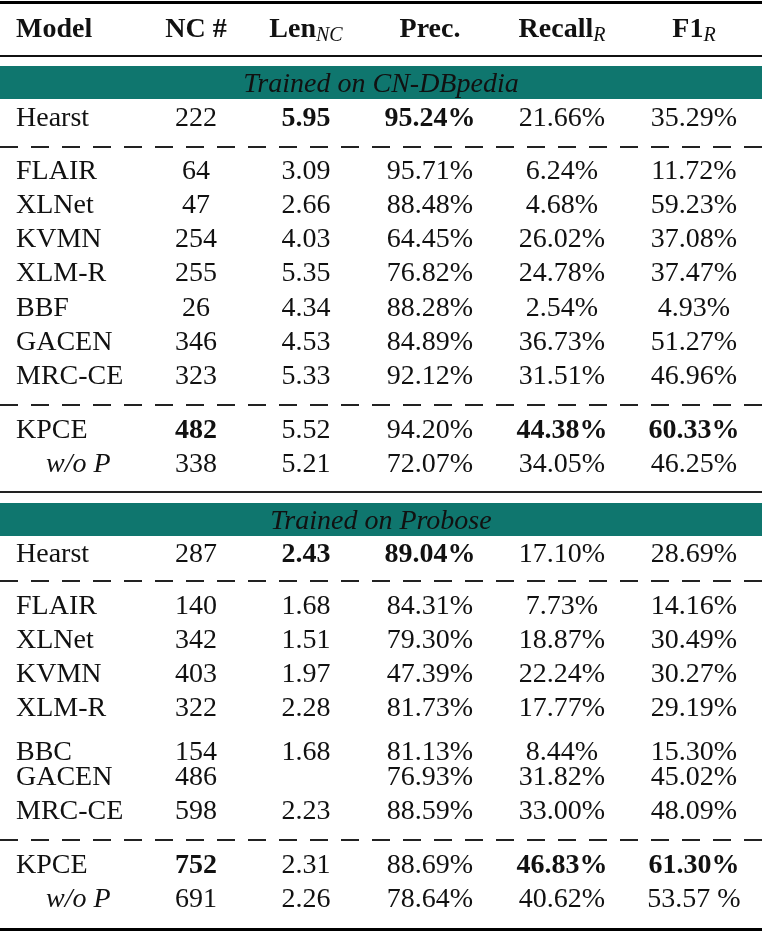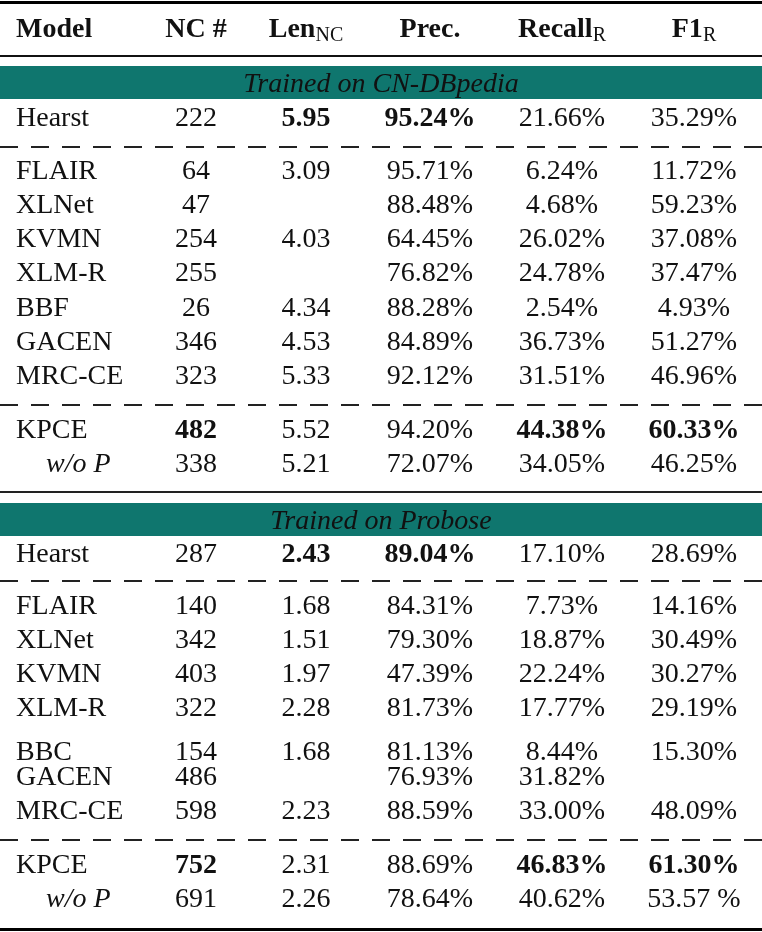--- a/index.html
+++ b/index.html
@@ -15,21 +15,21 @@
   .row span { position: absolute; top: 0; white-space: nowrap; }
   .c0 { left: 16px; }
   .c1 { left: 160px; width: 72px; text-align: center; }
   .c2 { left: 256px; width: 100px; text-align: center; }
   .c3 { left: 370px; width: 120px; text-align: center; }
   .c4 { left: 500px; width: 124px; text-align: center; }
   .c5 { left: 632px; width: 124px; text-align: center; }
   .hdr { font-weight: bold; }
   .b { font-weight: bold; }
   .it { font-style: italic; left: 46px; }
-  sub { font-weight: normal; font-size: 20px; vertical-align: -4px; }
+  sub { font-style: italic; font-weight: normal; font-size: 20px; vertical-align: -4px; }
   .dash { position: absolute; left: 0; width: 762px; height: 2px;
           background: repeating-linear-gradient(90deg, #222 0 18px, transparent 18px 31px); }
 </style>
 </head>
 <body>
 
 <div>
   <div class="rule-top"></div>
 
   <div class="row hdr" style="top:11px;">
@@ -57,35 +57,37 @@
     <span class="c0">FLAIR</span>
       <span class="c1">64</span>
       <span class="c2">3.09</span>
       <span class="c3">95.71%</span>
       <span class="c4">6.24%</span>
       <span class="c5">11.72%</span>
   </div>
   <div class="row" style="top:187px;">
     <span class="c0">XLNet</span>
       <span class="c1">47</span>
+      <span class="c2">2.66</span>
       <span class="c3">88.48%</span>
       <span class="c4">4.68%</span>
       <span class="c5">59.23%</span>
   </div>
   <div class="row" style="top:221px;">
     <span class="c0">KVMN</span>
       <span class="c1">254</span>
       <span class="c2">4.03</span>
       <span class="c3">64.45%</span>
       <span class="c4">26.02%</span>
       <span class="c5">37.08%</span>
   </div>
   <div class="row" style="top:255px;">
     <span class="c0">XLM-R</span>
       <span class="c1">255</span>
+      <span class="c2">5.35</span>
       <span class="c3">76.82%</span>
       <span class="c4">24.78%</span>
       <span class="c5">37.47%</span>
   </div>
   <div class="row" style="top:290px;padding-left:32px;">
     <span class="c0">BBF</span>
       <span class="c1">26</span>
       <span class="c2">4.34</span>
       <span class="c3">88.28%</span>
       <span class="c4">2.54%</span>
@@ -177,20 +179,21 @@
       <span class="c2">1.68</span>
       <span class="c3">81.13%</span>
       <span class="c4">8.44%</span>
       <span class="c5">15.30%</span>
   </div>
   <div class="row" style="top:759px;">
     <span class="c0">GACEN</span>
       <span class="c1">486</span>
       <span class="c3">76.93%</span>
       <span class="c4">31.82%</span>
+      <span class="c5">45.02%</span>
   </div>
   <div class="row" style="top:793px;">
     <span class="c0">MRC-CE</span>
       <span class="c1">598</span>
       <span class="c2">2.23</span>
       <span class="c3">88.59%</span>
       <span class="c4">33.00%</span>
       <span class="c5">48.09%</span>
   </div>
   <div class="dash" style="top:839px;"></div>

